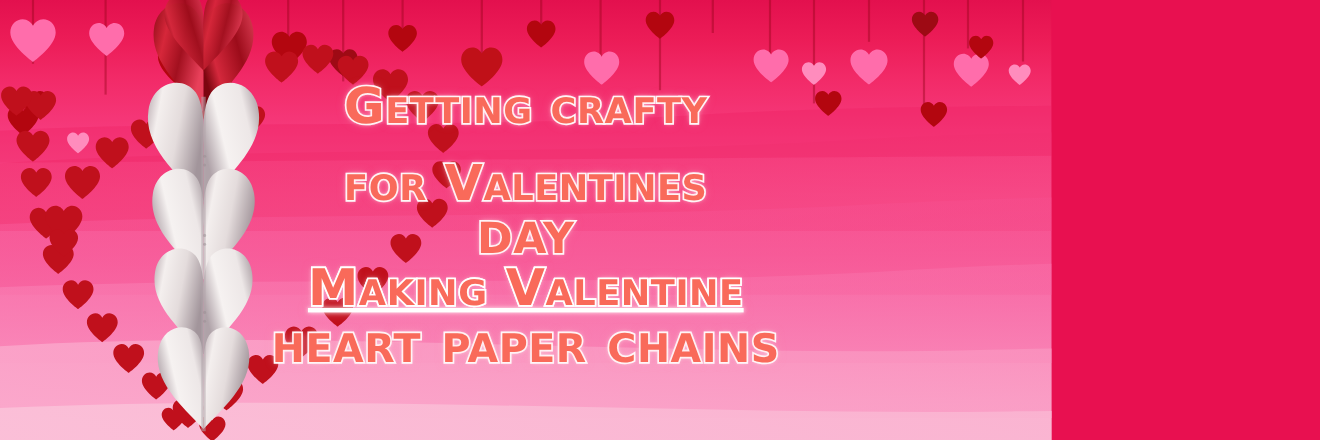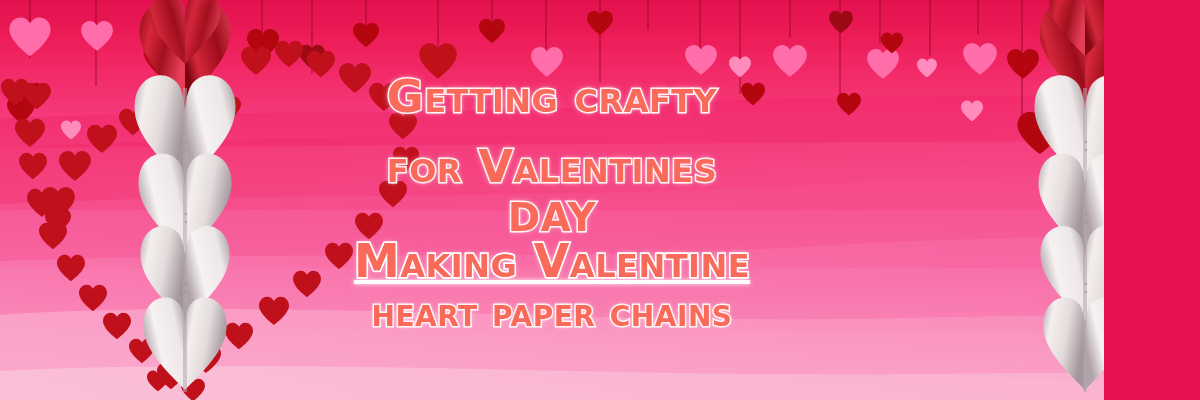--- a/index.html
+++ b/index.html
@@ -5,21 +5,21 @@
   * { box-sizing: border-box; margin: 0; padding: 0; }
   html, body {
     width: 1200px; height: 400px;
     overflow: hidden;
     background: #E81050;
     font-family: "DejaVu Sans", sans-serif;
   }
 
   #banner {
     position: relative;
-    width: 1104px;
+    width: 956px;
     height: 400px;
     overflow: hidden;
     background: #E81050;
   }
 
   
   .bg-layer { position: absolute; inset: 0; }
 
   .bg-base {
     background: linear-gradient(to bottom,
@@ -65,21 +65,21 @@
     -webkit-text-stroke: 3px #FFFFFF;
     paint-order: stroke fill;
     text-shadow:
        0 0 4px rgba(255,255,255,0.85),
        0 0 9px rgba(255,170,190,0.55);
   }
   .tl-1 { font-size: 45px; line-height: 46px; }
   .tl-2 { font-size: 45px; line-height: 43px; margin-top: 25px; }
   .tl-3 { font-size: 56px; line-height: 47px; }
   .tl-4 { font-size: 46px; line-height: 52px; text-decoration: underline; }
-  .tl-5 { font-size: 40px; line-height: 50px; }
+  .tl-5 { font-size: 52px; line-height: 50px; }
 </style>
 </head>
 <body>
 
 <div id="banner">
 
   <div class="bg-layer bg-base"></div>
 
   <div class="bg-layer">
     <svg width="1200" height="400" viewBox="0 0 1200 400" preserveAspectRatio="none" style="position:absolute;inset:0;">

